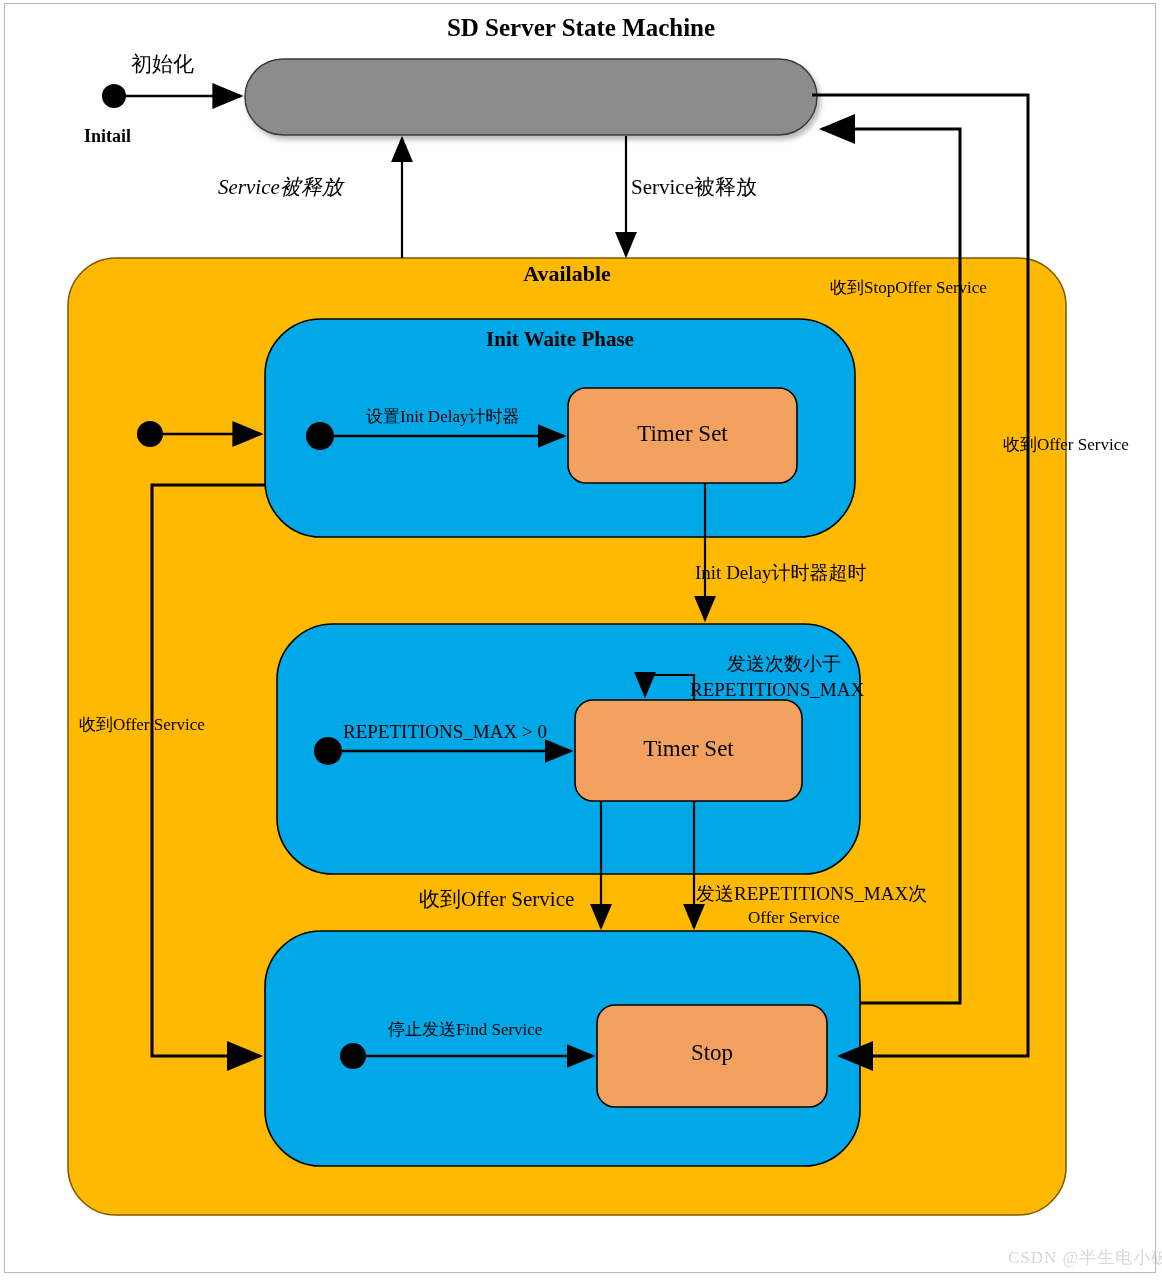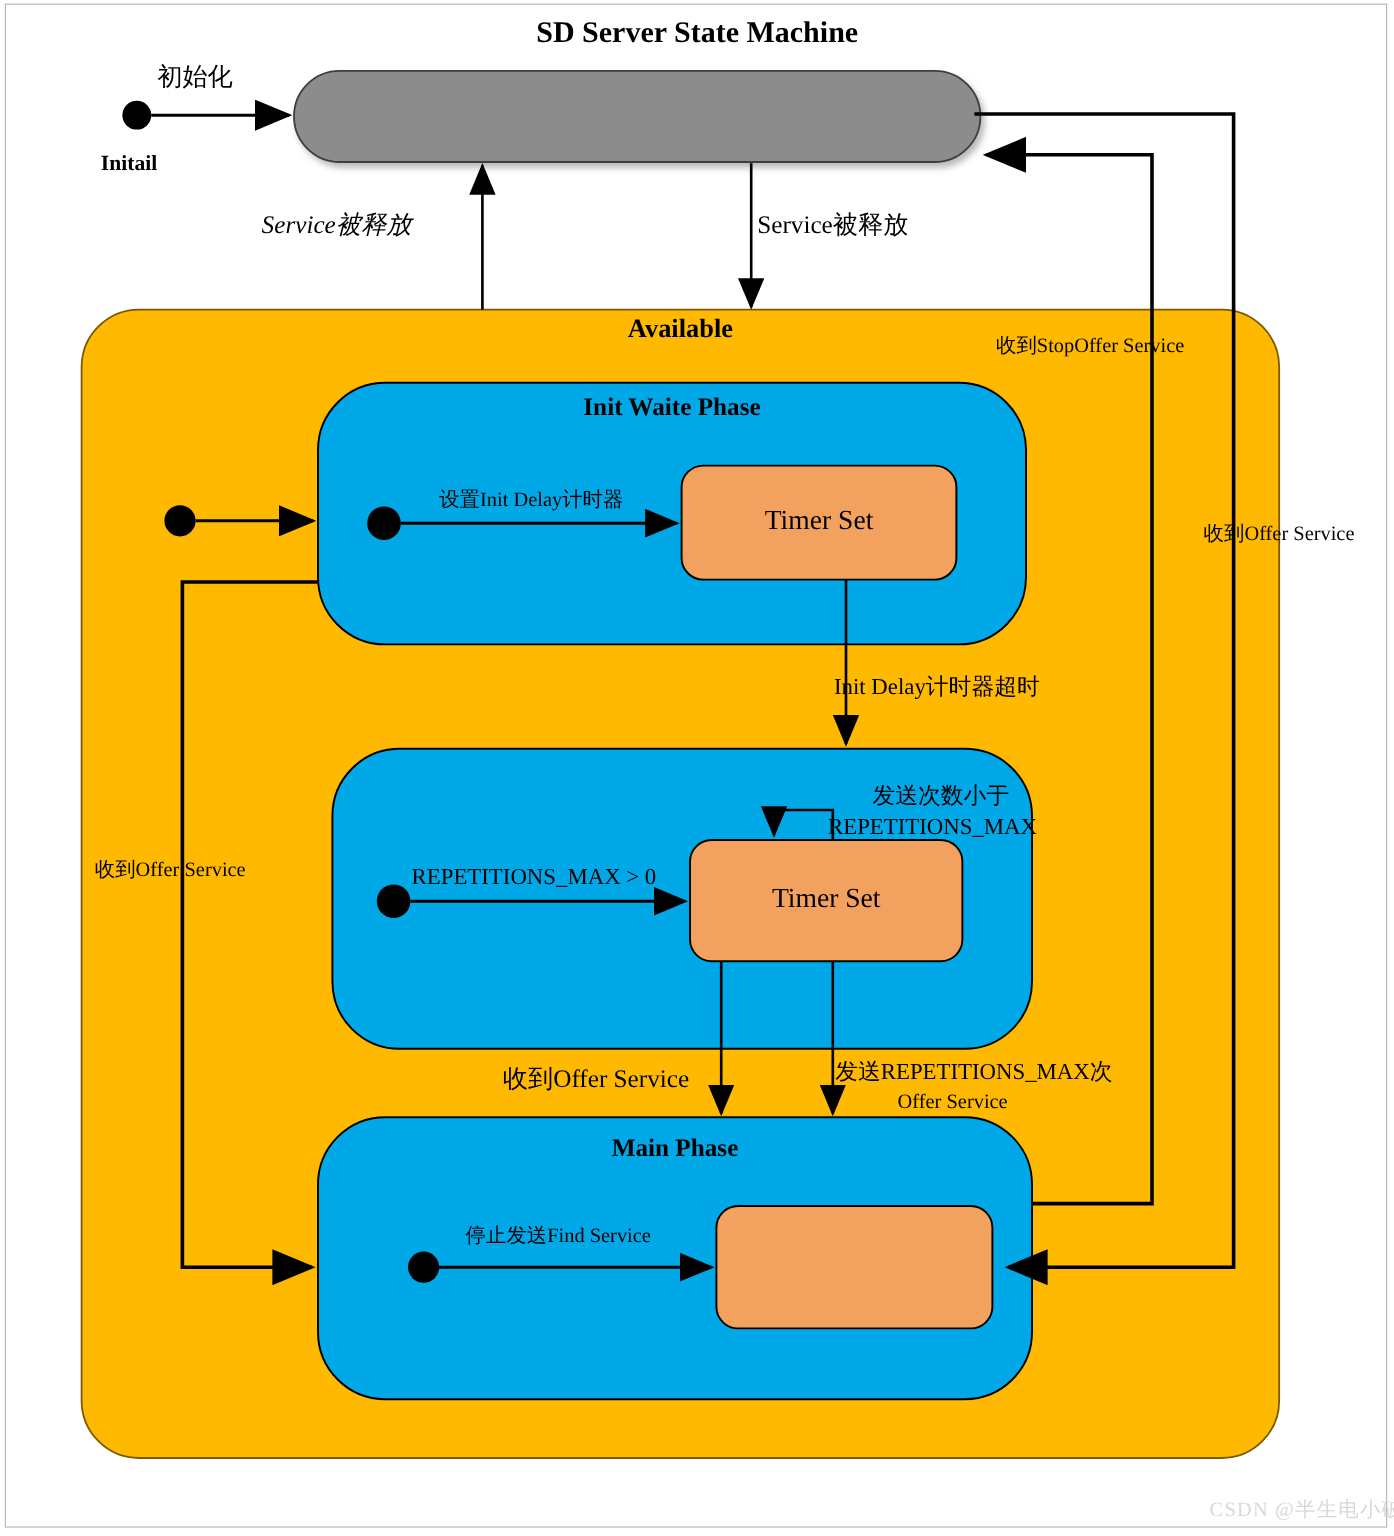--- a/index.html
+++ b/index.html
@@ -186,20 +186,20 @@
   <div class="node-label inner-label" style="left:575px; top:736px; width:227px;">Timer Set</div>
 
   <div class="edge-label small" style="left:79px; top:716px;">收到Offer Service</div>
 
   <div class="edge-label cn" style="left:419px; top:888px;">收到Offer Service</div>
 
   <div class="edge-label" style="left:696px; top:884px;">发送REPETITIONS_MAX次</div>
 
   <div class="edge-label small" style="left:748px; top:909px;">Offer Service</div>
 
-  <div class="node-label sub-title" style="left:265px; top:944px; width:595px;">Main Phase</div>
 
   <div class="edge-label small" style="left:388px; top:1021px;">停止发送Find Service</div>
 
+  <div class="node-label inner-label" style="left:597px; top:1040px; width:230px;">Stop</div>
 
   <div class="watermark" style="left:1008px; top:1246px;">CSDN @半生电小破孩</div>
 
 </div>
 
 </body></html>

